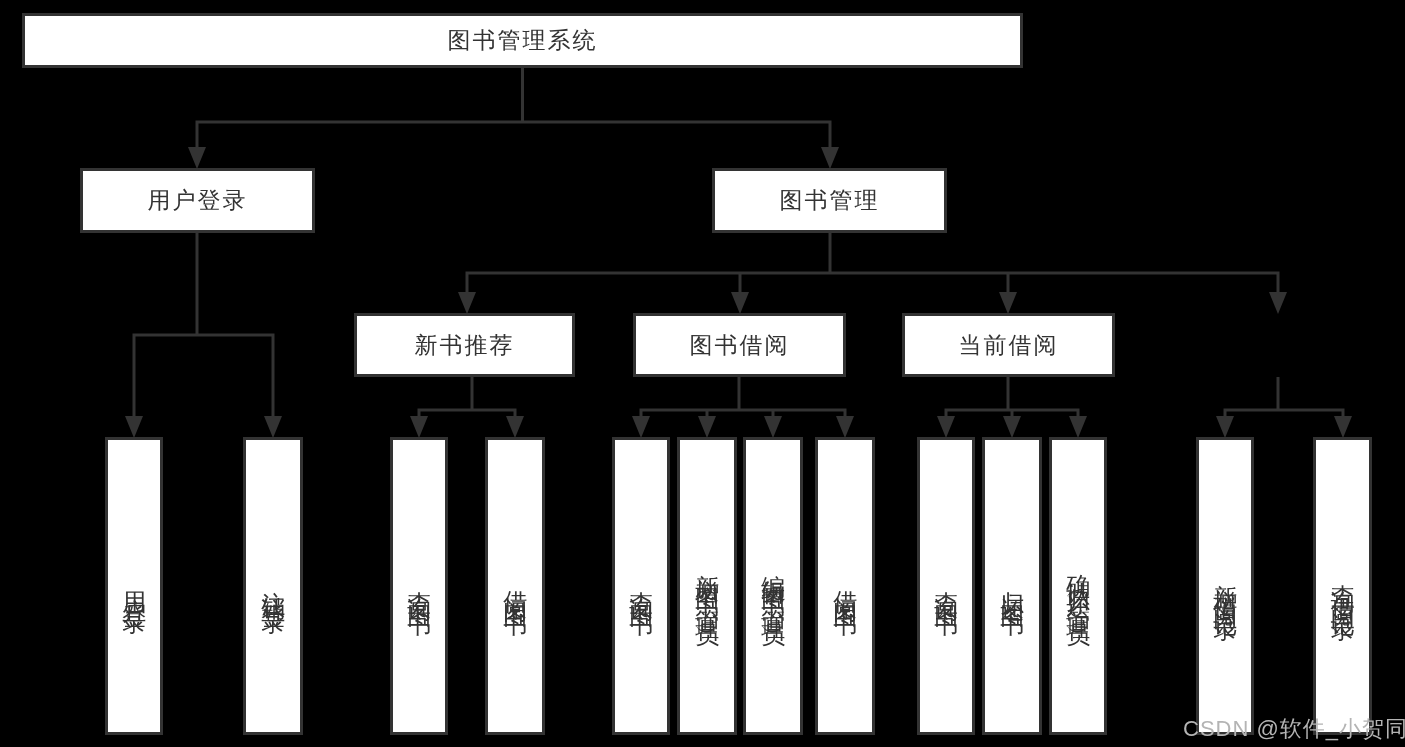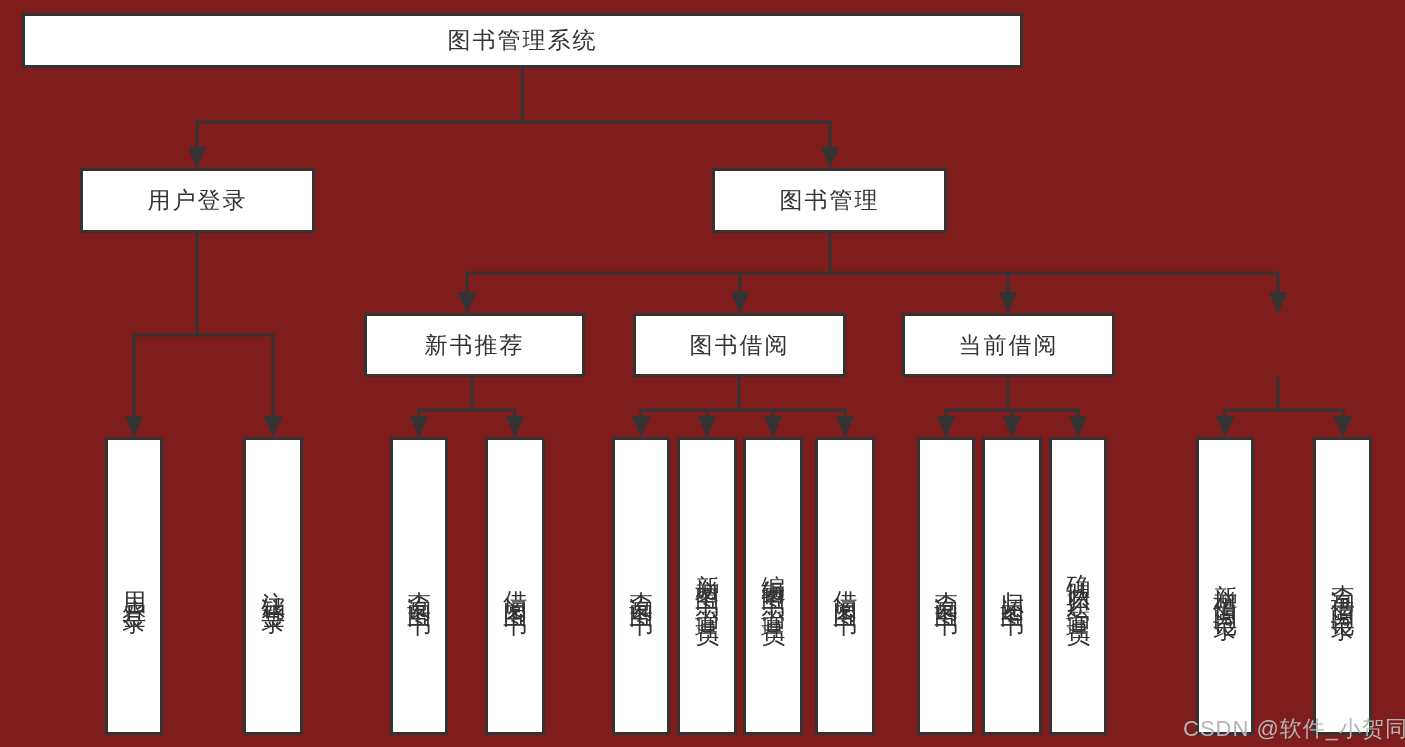--- a/index.html
+++ b/index.html
@@ -1,19 +1,19 @@
 <!DOCTYPE html>
 <html><head>
 <meta charset="utf-8">
 <style>
   html,body{margin:0;padding:0;background:#ffffff;}
   #canvas{
     position:relative;
     width:1405px;height:747px;
-    background:#7f1d1d;
+    background:#000000;
     overflow:hidden;
     font-family:"Liberation Sans","DejaVu Sans",sans-serif;
     color:#333333;
   }
   #wires{position:absolute;left:0;top:0;width:1405px;height:747px;}
   .box{
     position:absolute;
     box-sizing:border-box;
     border:3px solid #333333;
     background:#ffffff;
@@ -85,21 +85,21 @@
     <span>图书管理系统</span>
   </div>
 
   <div class="box h" style="left:80px;top:168px;width:235px;height:65px;">
     <span>用户登录</span>
   </div>
   <div class="box h" style="left:712px;top:168px;width:235px;height:65px;font-family:Liberation Mono, monospace;">
     <span>图书管理</span>
   </div>
 
-  <div class="box h" style="left:364px;top:313px;width:221px;height:64px;">
+  <div class="box h" style="left:354px;top:313px;width:221px;height:64px;">
     <span>新书推荐</span>
   </div>
   <div class="box h" style="left:902px;top:313px;width:213px;height:64px;">
     <span>当前借阅</span>
   </div>
   <div class="box h" style="left:633px;top:313px;width:213px;height:64px;">
     <span>图书借阅</span>
   </div>
 
   <div class="box v" style="left:105px;top:437px;width:58px;height:298px;">

